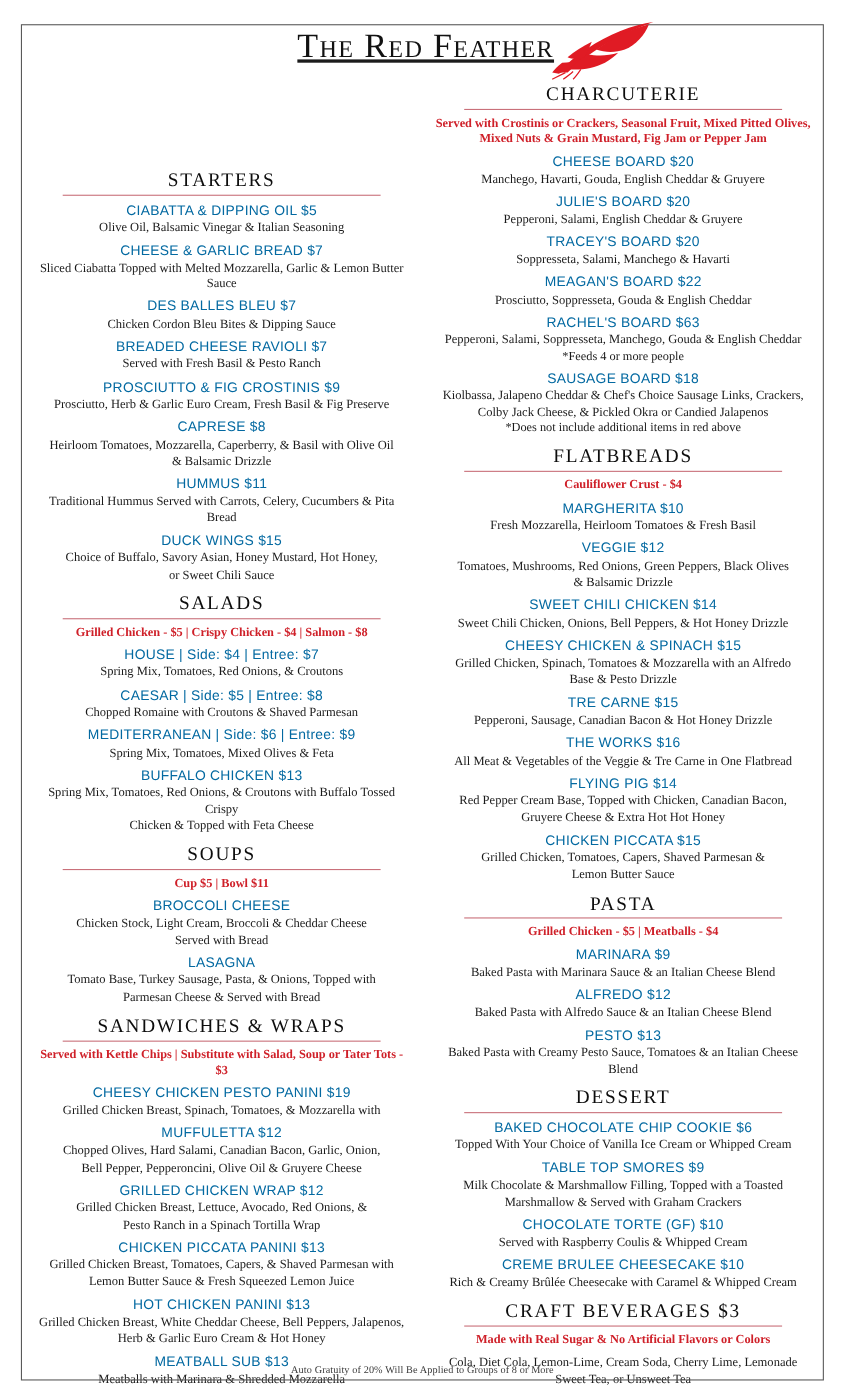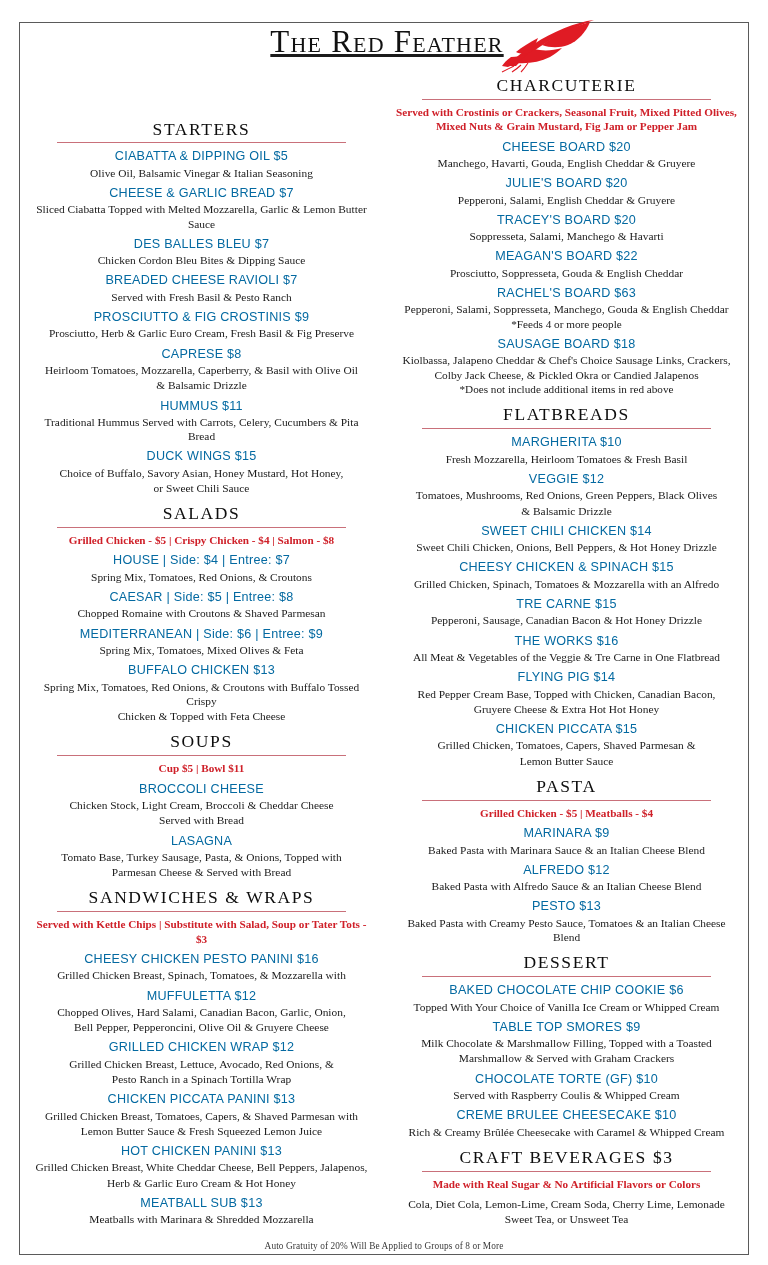--- a/index.html
+++ b/index.html
@@ -236,21 +236,21 @@
             <div class="item-name">LASAGNA</div>
             <div class="item-desc">Tomato Base, Turkey Sausage, Pasta, &amp; Onions, Topped with</div>
             <div class="item-desc">Parmesan Cheese &amp; Served with Bread</div>
           </div>
         </div>
         <div class="section">
           <div class="section-head">SANDWICHES &amp; WRAPS</div>
           <div class="section-rule"></div>
           <div class="section-note">Served with Kettle Chips | Substitute with Salad, Soup or Tater Tots - $3</div>
           <div class="item">
-            <div class="item-name">CHEESY CHICKEN PESTO PANINI  $16</div>
+            <div class="item-name">CHEESY CHICKEN PESTO PANINI  $19</div>
             <div class="item-desc">Grilled Chicken Breast, Spinach, Tomatoes, &amp; Mozzarella with</div>
           </div>
           <div class="item">
             <div class="item-name">MUFFULETTA  $12</div>
             <div class="item-desc">Chopped Olives, Hard Salami, Canadian Bacon, Garlic, Onion,</div>
             <div class="item-desc">Bell Pepper, Pepperoncini, Olive Oil &amp; Gruyere Cheese</div>
           </div>
           <div class="item">
             <div class="item-name">GRILLED CHICKEN WRAP  $12</div>
             <div class="item-desc">Grilled Chicken Breast, Lettuce, Avocado, Red Onions, &amp;</div>
@@ -301,36 +301,38 @@
           <div class="item">
             <div class="item-name">SAUSAGE BOARD  $18</div>
             <div class="item-desc">Kiolbassa, Jalapeno Cheddar &amp; Chef's Choice Sausage Links, Crackers,</div>
             <div class="item-desc">Colby Jack Cheese, &amp; Pickled Okra or Candied Jalapenos</div>
             <div class="item-note">*Does not include additional items in red above</div>
           </div>
         </div>
         <div class="section">
           <div class="section-head">FLATBREADS</div>
           <div class="section-rule"></div>
+          <div class="section-note">Cauliflower Crust - $4</div>
           <div class="item">
             <div class="item-name">MARGHERITA  $10</div>
             <div class="item-desc">Fresh Mozzarella, Heirloom Tomatoes  &amp; Fresh Basil</div>
           </div>
           <div class="item">
             <div class="item-name">VEGGIE  $12</div>
             <div class="item-desc">Tomatoes, Mushrooms, Red Onions, Green Peppers, Black Olives</div>
             <div class="item-desc">&amp; Balsamic Drizzle</div>
           </div>
           <div class="item">
             <div class="item-name">SWEET CHILI CHICKEN  $14</div>
             <div class="item-desc">Sweet Chili Chicken, Onions, Bell Peppers, &amp; Hot Honey Drizzle</div>
           </div>
           <div class="item">
             <div class="item-name">CHEESY CHICKEN &amp; SPINACH  $15</div>
             <div class="item-desc">Grilled Chicken, Spinach, Tomatoes &amp; Mozzarella with an Alfredo</div>
+            <div class="item-desc">Base &amp; Pesto Drizzle</div>
           </div>
           <div class="item">
             <div class="item-name">TRE CARNE  $15</div>
             <div class="item-desc">Pepperoni, Sausage, Canadian Bacon &amp; Hot Honey Drizzle</div>
           </div>
           <div class="item">
             <div class="item-name">THE WORKS  $16</div>
             <div class="item-desc">All Meat &amp; Vegetables of the Veggie &amp; Tre Carne in One Flatbread</div>
           </div>
           <div class="item">

